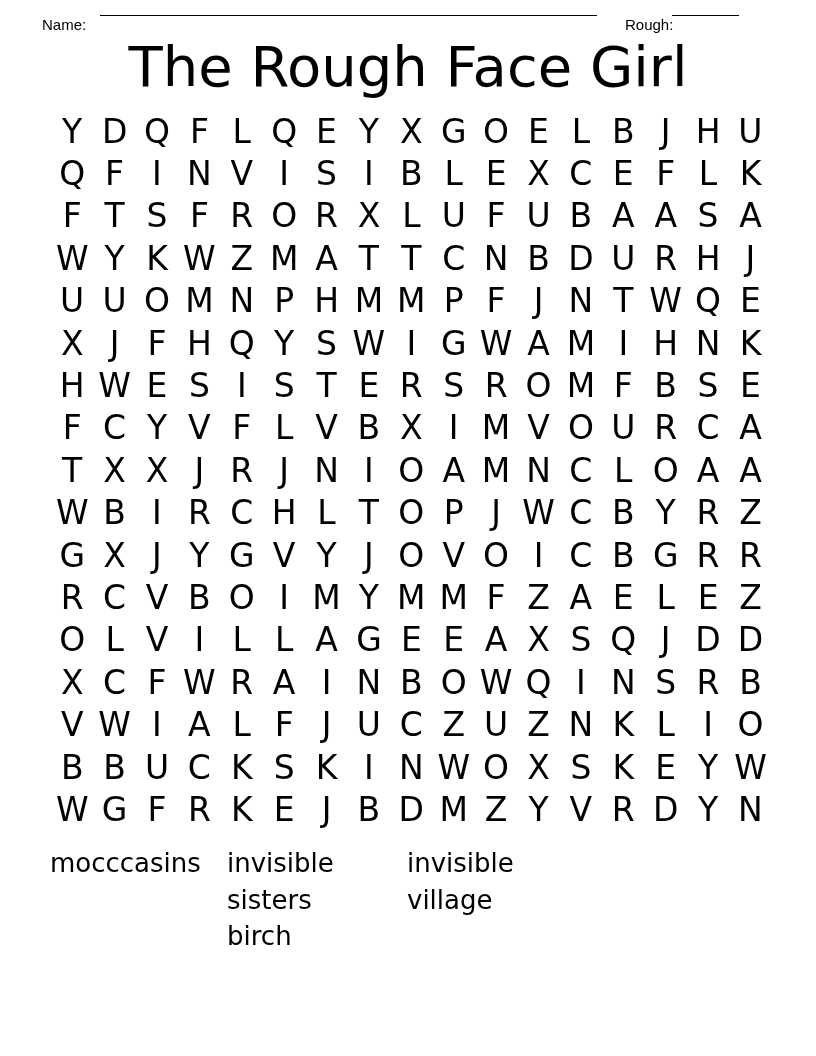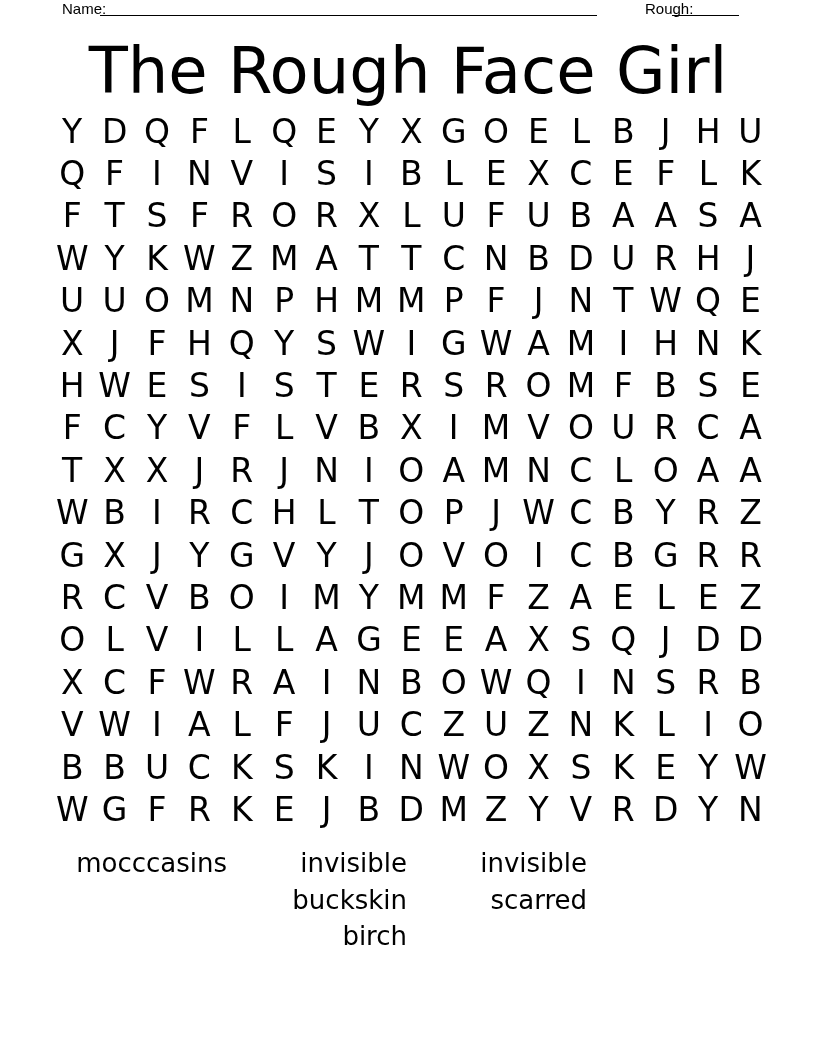--- a/index.html
+++ b/index.html
@@ -24,22 +24,21 @@
     position: absolute;
     top: 0;
     left: 0;
     width: 100%;
     height: 22px;
     font-family: "Liberation Sans", sans-serif;
     font-size: 15px;
   }
   .hdr-label {
     position: absolute;
-    top: 0;
-    margin-left: 20px;
+    top: 16px;
   }
   .name-label { left: 42px; }
   .name-line {
     position: absolute;
     left: 100px;
     width: 497px;
     top: 0;
     height: 15px;
     border-bottom: 1.5px solid #000;
   }
@@ -52,21 +51,21 @@
     height: 15px;
     border-bottom: 1.5px solid #000;
   }
   
   .page-title {
     position: absolute;
     top: 33px;
     left: 0;
     width: 100%;
     text-align: center;
-    font-size: 64px;
+    font-size: 56px;
     font-weight: 500;
     letter-spacing: 0px;
     line-height: 1.2;
     white-space: nowrap;
   }
   
   .letter-grid {
     position: absolute;
     top: 110px;
     left: 51px;
@@ -82,21 +81,20 @@
     justify-content: center;
     font-size: 33px;
     line-height: 1;
   }
   
   .word-list {
     position: absolute;
     top: 845px;
     left: 50px;
     display: flex;
-    text-align: right;
   }
   .word-col {
     display: block;
   }
   .word-col:nth-child(1) { width: 177px; }
   .word-col:nth-child(2) { width: 180px; }
   .word-col:nth-child(3) { width: 180px; }
   .word-item {
     font-size: 26px;
     line-height: 36.7px;
@@ -442,22 +440,22 @@
         <span class="grid-cell">N</span>
       </div>
     </div>
 
   <div class="word-list">
       <div class="word-col">
         <div class="word-item">mocccasins</div>
       </div>
       <div class="word-col">
         <div class="word-item">invisible</div>
-        <div class="word-item">buckskin</div>
+        <div class="word-item">sisters</div>
         <div class="word-item">birch</div>
       </div>
       <div class="word-col">
         <div class="word-item">invisible</div>
-        <div class="word-item">scarred</div>
+        <div class="word-item">village</div>
       </div>
     </div>
 
 </div>
 
 </body></html>

